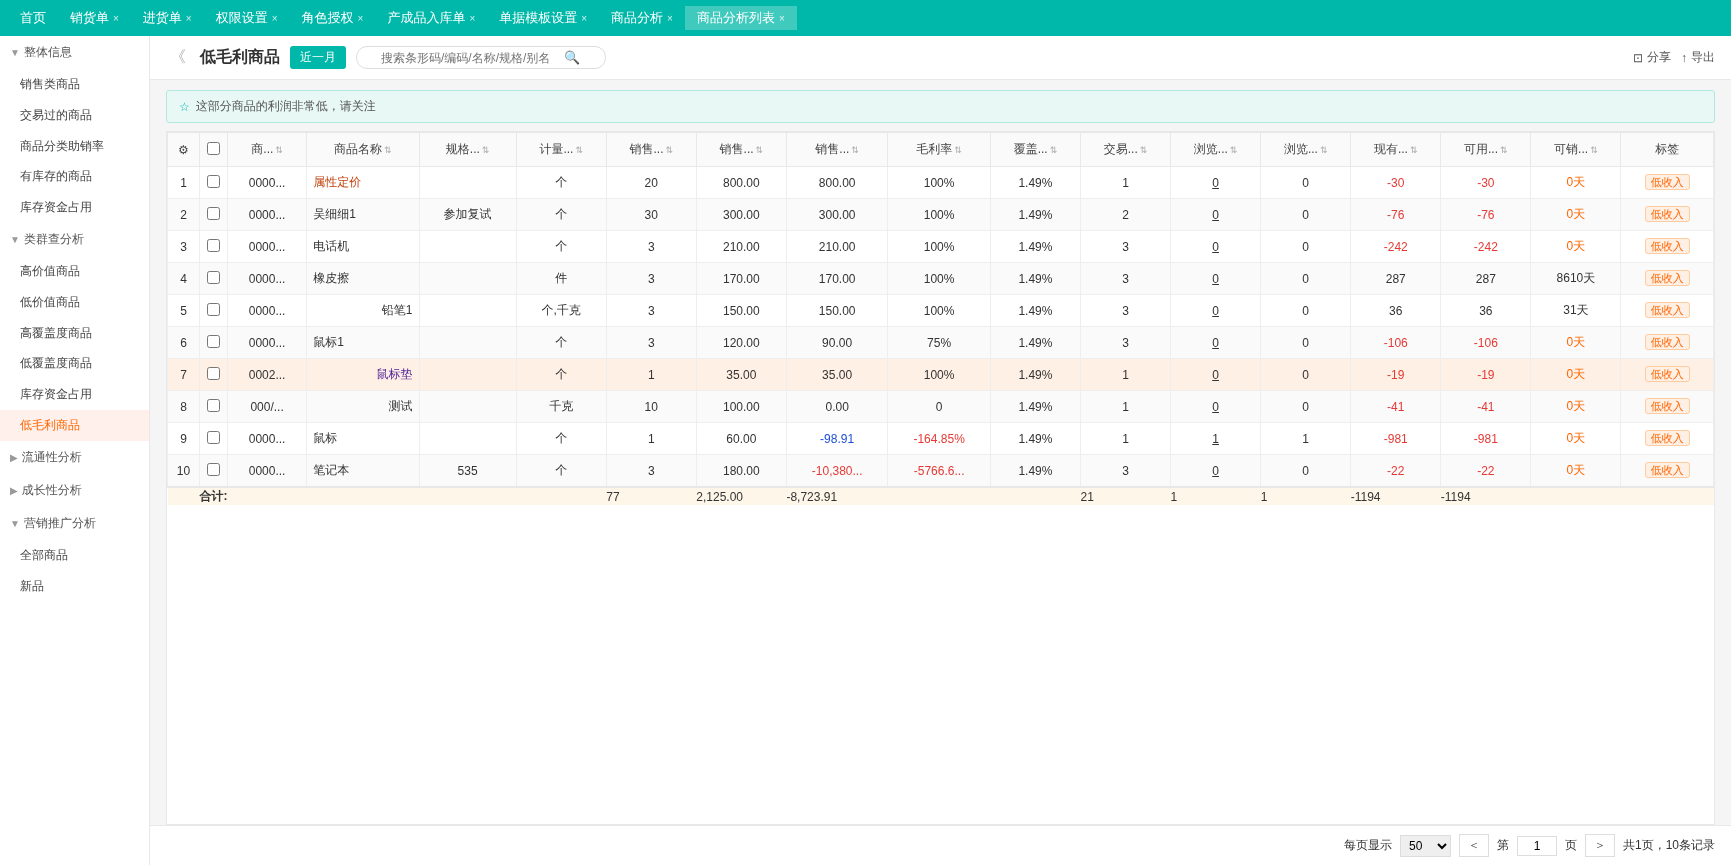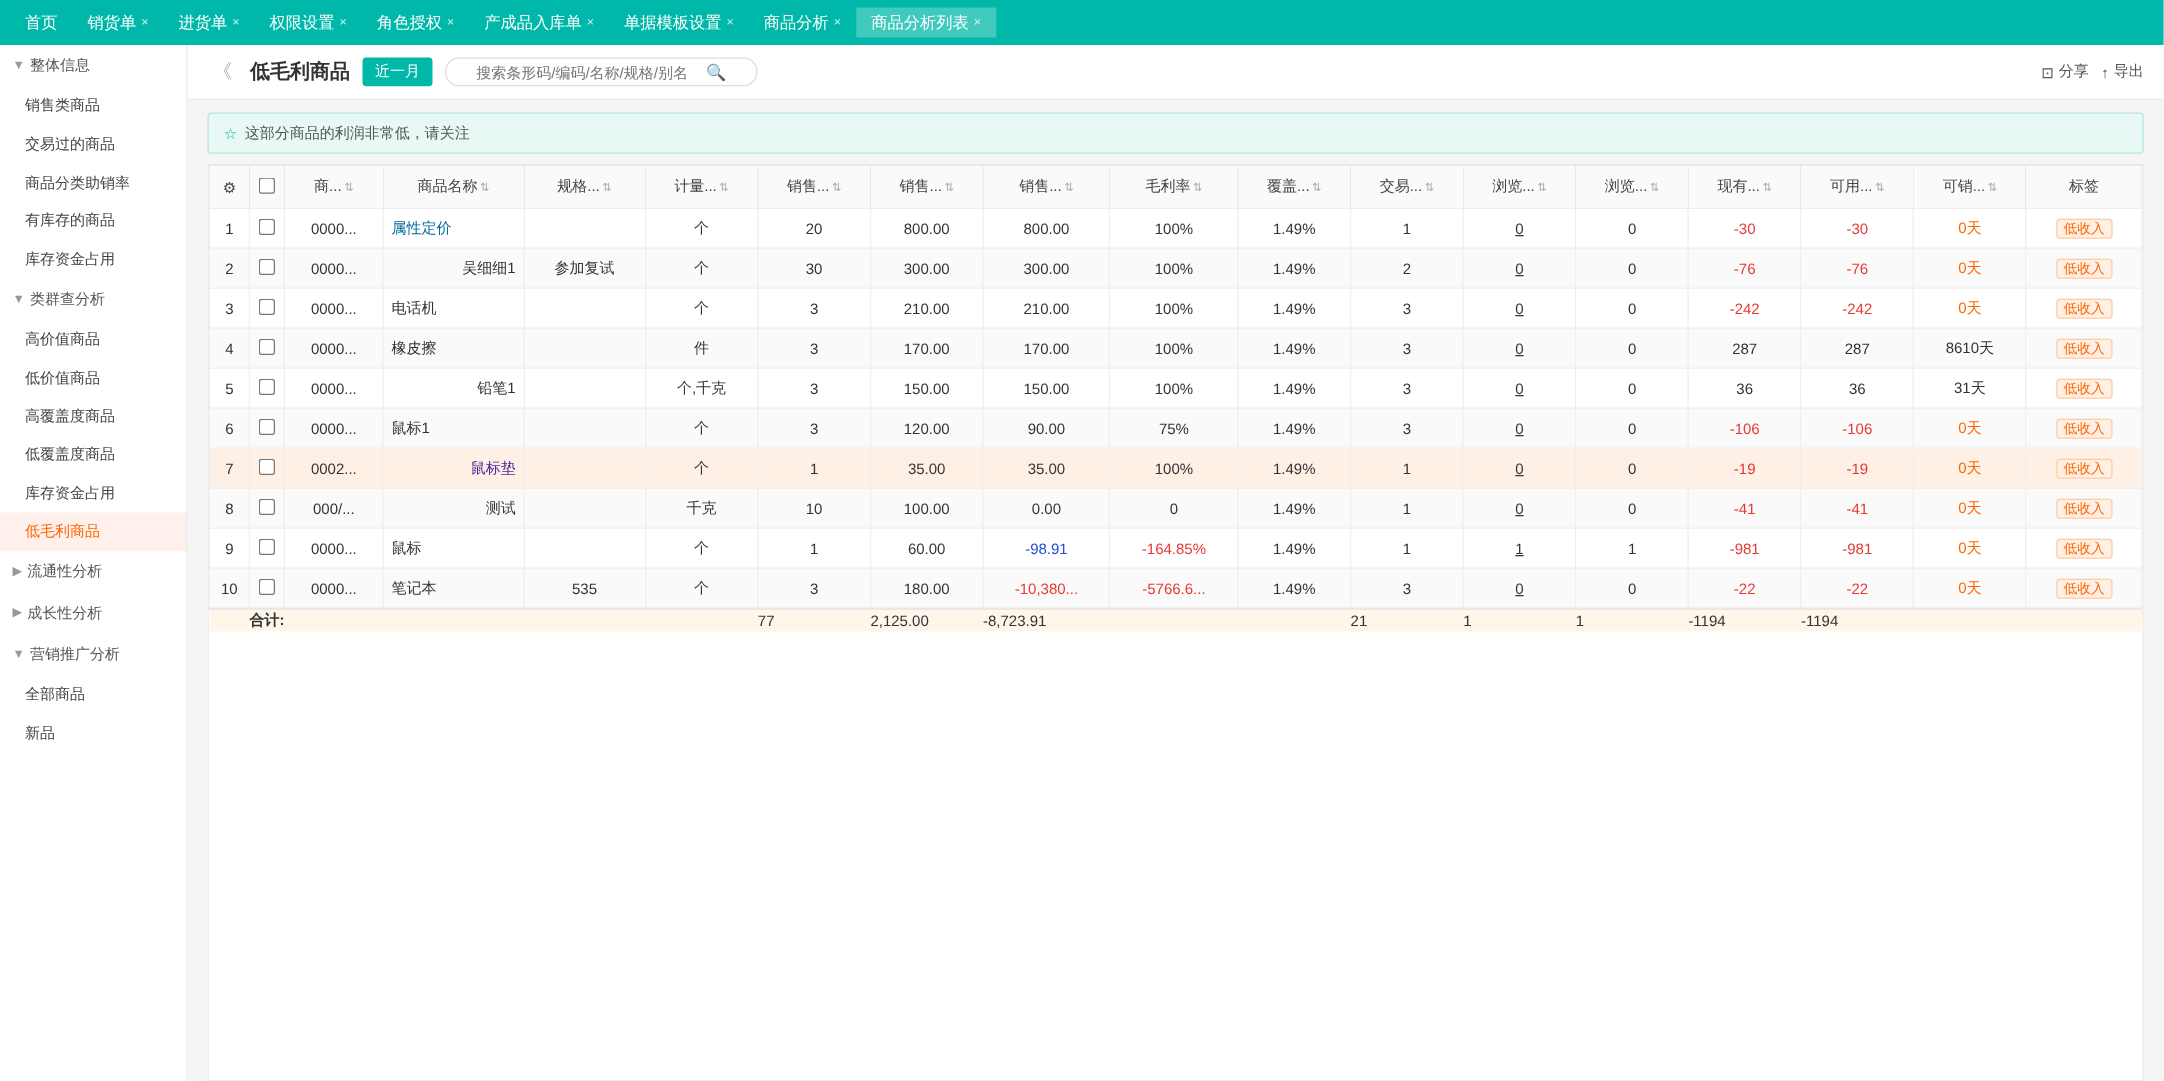--- a/index.html
+++ b/index.html
@@ -388,41 +388,41 @@
             <th>可用...<span class="sort-icon">⇅</span></th>
             <th>可销...<span class="sort-icon">⇅</span></th>
             <th>标签</th>
           </tr>
         </thead>
         <tbody id="table-body">
         <tr>
     <td>1</td>
     <td><input type="checkbox" style=""></td>
     <td>0000...</td>
-    <td style="text-align:left;cursor:pointer;color:#0369a1">属性定价</td>
+    <td style="text-align:left;cursor:pointer;color:#c2410c">属性定价</td>
     <td></td>
     <td>个</td>
     <td>20</td>
     <td>800.00</td>
     <td style="">800.00</td>
     <td style="">100%</td>
     <td>1.49%</td>
     <td>1</td>
     <td><span class="underline-link">0</span></td>
     <td>0</td>
     <td style="color:#e53935">-30</td>
     <td style="color:#e53935">-30</td>
     <td style="color:#ff6600">0天</td>
     <td><span class="tag-low-income">低收入</span></td>
   </tr>
             <tr>
     <td>2</td>
     <td><input type="checkbox" style=""></td>
     <td>0000...</td>
-    <td style="text-align:right;cursor:pointer;color:#333">吴细细1</td>
+    <td style="text-align:left;cursor:pointer;color:#333">吴细细1</td>
     <td>参加复试</td>
     <td>个</td>
     <td>30</td>
     <td>300.00</td>
     <td style="">300.00</td>
     <td style="">100%</td>
     <td>1.49%</td>
     <td>2</td>
     <td><span class="underline-link">0</span></td>
     <td>0</td>
@@ -609,15 +609,29 @@
             <td>1</td>
             <td>-1194</td>
             <td>-1194</td>
             <td></td>
             <td></td>
           </tr>
         </tfoot>
       </table>
     </div>
 
+    <div class="pagination-bar">
+      <span>每页显示</span>
+      <select>
+        <option>50</option>
+        <option>100</option>
+        <option>200</option>
+      </select>
+      <button class="page-btn">＜</button>
+      <span>第</span>
+      <input type="text" class="page-input" value="1" style="">
+      <span>页</span>
+      <button class="page-btn">＞</button>
+      <span>共1页，10条记录</span>
+    </div>
 
   </div>
 </div>
 
 </body></html>

